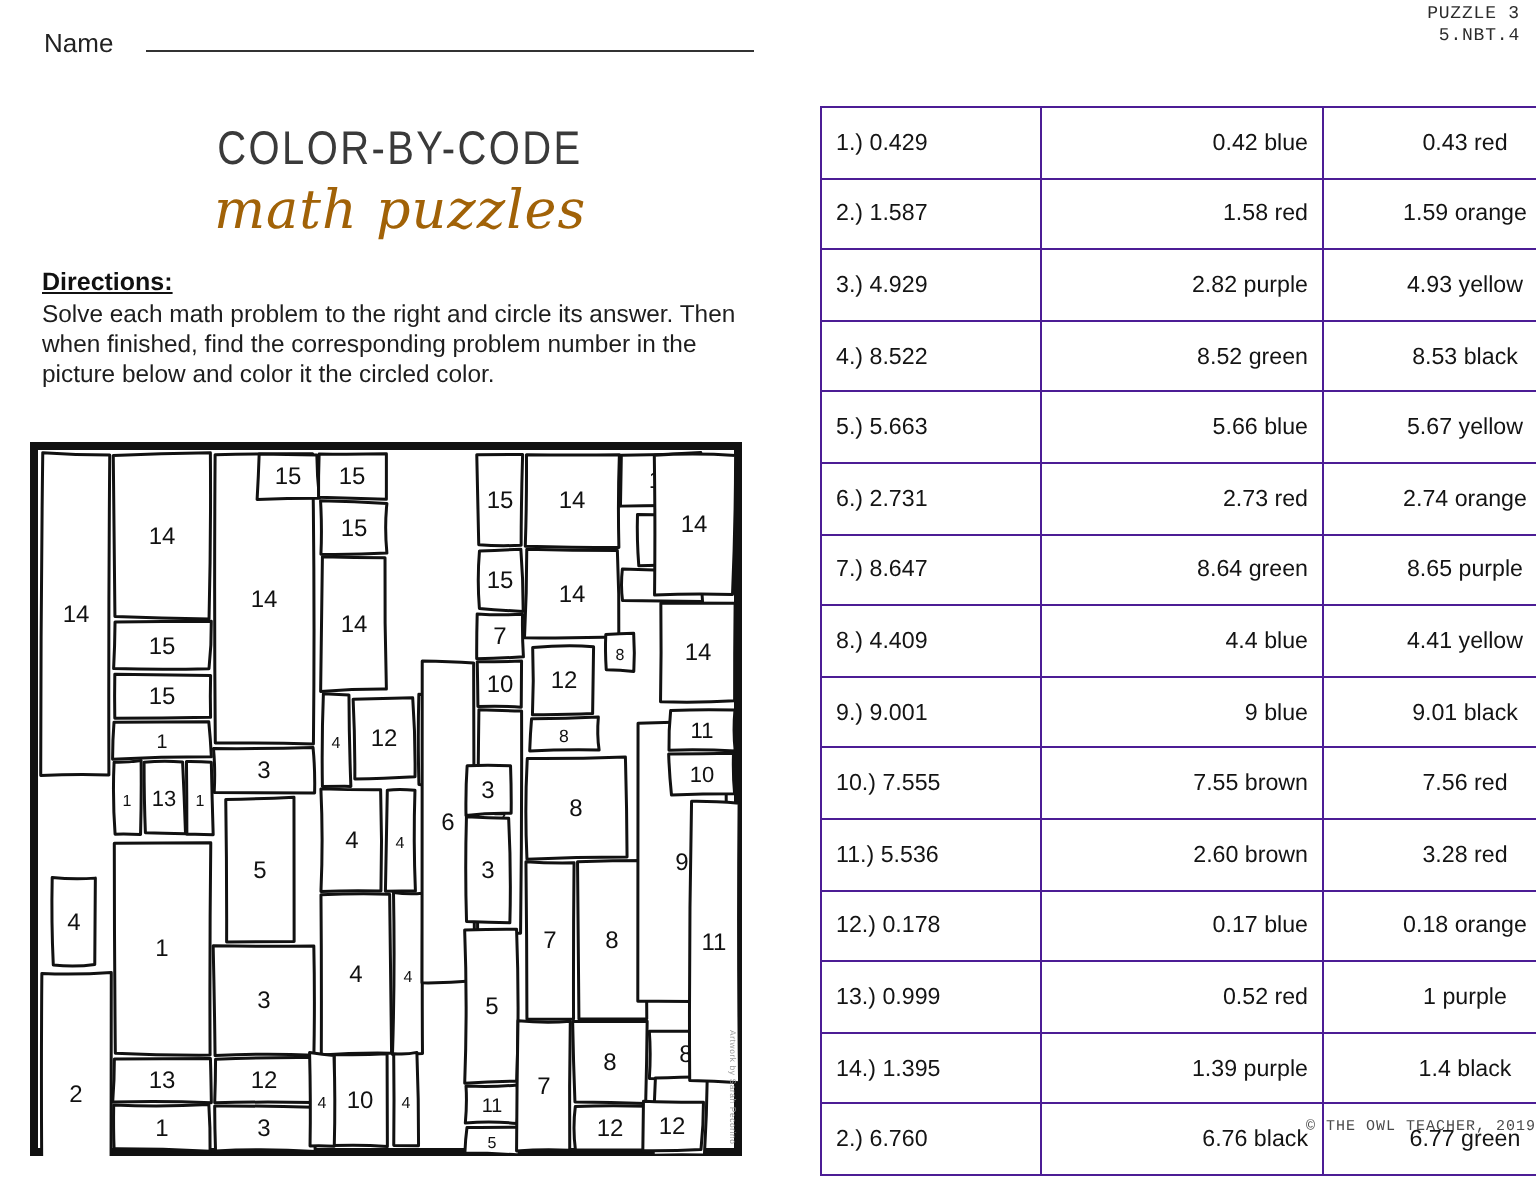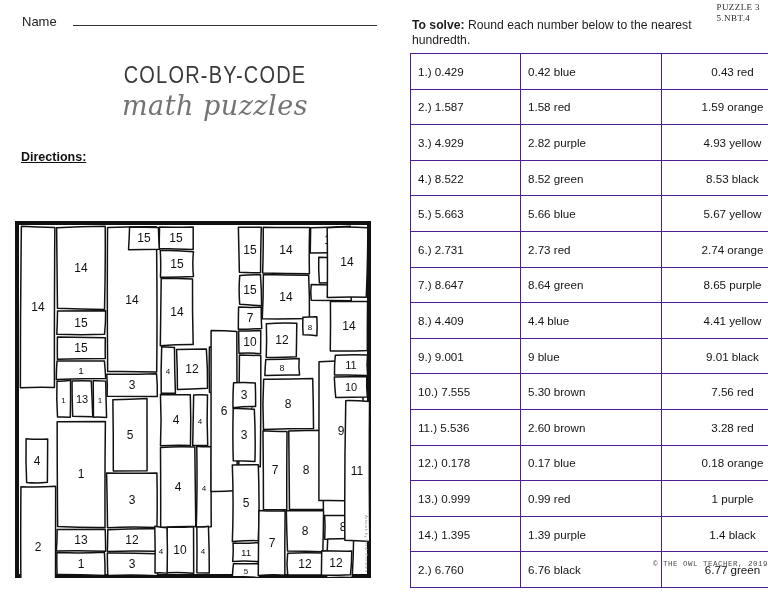--- a/index.html
+++ b/index.html
@@ -17,21 +17,22 @@
     height: 594px;
     overflow: hidden;
     background: #ffffff;
   }
 
   
   .puzzle-id {
     position: absolute;
     top: 2px;
     right: 8px;
-    font-family: Liberation Serif, serif;
+    text-align: right;
+    font-family: Liberation Mono, monospace;
     font-size: 9px;
     letter-spacing: .4px;
     color: #2b2b2b;
     line-height: 11px;
   }
 
   
   .name-row {
     position: absolute;
     left: 22px;
@@ -48,51 +49,51 @@
   }
   .name-line {
     flex: 1 1 auto;
     border-bottom: 1px solid #333;
     height: 11px;
   }
 
   
   .title-wrap {
     position: absolute;
-    left: 15px;
+    left: 0;
     top: 62px;
     width: 400px;
     text-align: center;
   }
   .title-main {
     font-family: "Liberation Sans", sans-serif;
     font-size: 20px;
     letter-spacing: 1.2px;
     color: #3a3a3a;
     font-weight: 400;
     line-height: 22px;
     transform: scaleY(1.18);
     transform-origin: center top;
   }
   .title-sub {
     font-family: "DejaVu Serif", serif;
     font-style: italic;
     font-size: 27px;
-    color: #737373;
+    color: #a16207;
     letter-spacing: .5px;
     margin-top: 8px;
     line-height: 28px;
     font-weight: 400;
   }
 
   
   .directions {
     position: absolute;
     left: 21px;
-    top: 150px;
+    top: 134px;
     width: 360px;
   }
   .directions-head {
     font-size: 12.5px;
     font-weight: bold;
     text-decoration: underline;
     color: #111;
     line-height: 15px;
   }
   .directions-body {
@@ -125,21 +126,21 @@
   }
   .answer-table td {
     border: 1px solid #4c1d95;
     height: 34.6px;
     font-size: 11.6px;
     color: #141414;
     padding: 0 7px;
     vertical-align: middle;
   }
   .answer-table td.c-prob { width: 95px; text-align: left; }
-  .answer-table td.c-a    { width: 126px; text-align: left; }
+  .answer-table td.c-a    { width: 126px; text-align: right; }
   .answer-table td.c-b    { width: 127px; text-align: center; }
 
   
   .footer {
     position: absolute;
     left: 0;
     top: 560px;
     width: 768px;
     text-align: right;
     font-family: "Liberation Mono", monospace;
@@ -183,25 +184,23 @@
     <span class="name-line"></span>
   </div>
 
   <div class="title-wrap">
     <div class="title-main">COLOR-BY-CODE</div>
     <div class="title-sub">math puzzles</div>
   </div>
 
   <div class="directions">
     <div class="directions-head">Directions:</div>
+    <div class="directions-body">Solve each math problem to the right and circle its answer. Then when finished, find the corresponding problem number in the picture below and color it the circled color.</div>
   </div>
 
-  <div class="solve-prompt">
-    <b>To solve:</b><span> Round each number below to the nearest hundredth.</span>
-  </div>
 
   <table class="answer-table">
     <tbody>
         <tr>
           <td class="c-prob">1.) 0.429</td>
           <td class="c-a">0.42 blue</td>
           <td class="c-b">0.43 red</td>
         </tr>
         <tr>
           <td class="c-prob">2.) 1.587</td>
@@ -238,36 +237,36 @@
           <td class="c-a">4.4 blue</td>
           <td class="c-b">4.41 yellow</td>
         </tr>
         <tr>
           <td class="c-prob">9.) 9.001</td>
           <td class="c-a">9 blue</td>
           <td class="c-b">9.01 black</td>
         </tr>
         <tr>
           <td class="c-prob">10.) 7.555</td>
-          <td class="c-a">5.30 brown</td>
+          <td class="c-a">7.55 brown</td>
           <td class="c-b">7.56 red</td>
         </tr>
         <tr>
           <td class="c-prob">11.) 5.536</td>
           <td class="c-a">2.60 brown</td>
           <td class="c-b">3.28 red</td>
         </tr>
         <tr>
           <td class="c-prob">12.)  0.178</td>
           <td class="c-a">0.17 blue</td>
           <td class="c-b">0.18 orange</td>
         </tr>
         <tr>
           <td class="c-prob">13.) 0.999</td>
-          <td class="c-a">0.99 red</td>
+          <td class="c-a">0.52 red</td>
           <td class="c-b">1 purple</td>
         </tr>
         <tr>
           <td class="c-prob">14.) 1.395</td>
           <td class="c-a">1.39 purple</td>
           <td class="c-b">1.4 black</td>
         </tr>
         <tr>
           <td class="c-prob">2.) 6.760</td>
           <td class="c-a">6.76 black</td>

